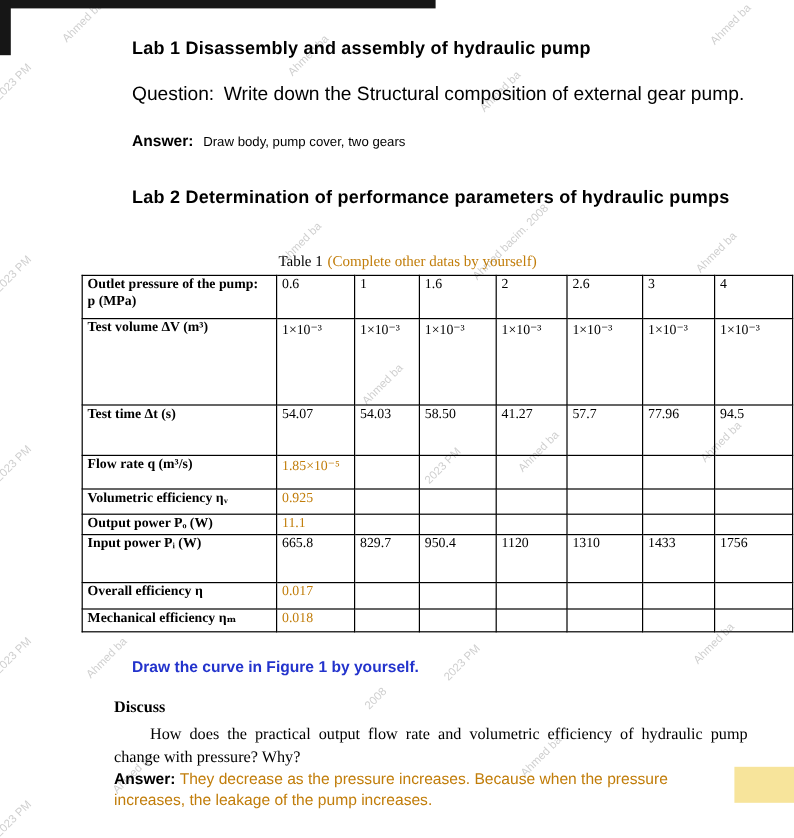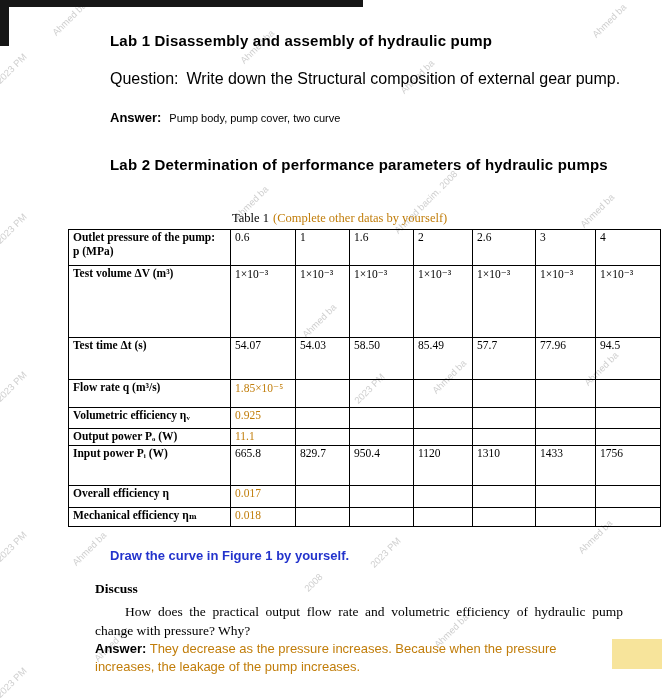--- a/index.html
+++ b/index.html
@@ -79,21 +79,21 @@
   <div class="topbar"></div>
   <div class="topnotch"></div>
 
   <div class="lab-title" id="lab1-title">Lab 1 Disassembly and assembly of hydraulic pump</div>
 
   <div class="qline">
     <span class="lbl-sp">Question:</span><span>Write down the Structural composition of external gear pump.</span>
   </div>
 
   <div class="aline">
-    <span class="a-label">Answer:</span><span class="a-text">Pump body, pump cover, two curve</span>
+    <span class="a-label">Answer:</span><span class="a-text">Draw body, pump cover, two gears</span>
   </div>
 
   <div class="lab-title" id="lab2-title">Lab 2 Determination of performance parameters of hydraulic pumps</div>
 
   <div class="tbl-caption">
     <span>Table 1</span><span class="cap-note">(Complete other datas by yourself)</span>
   </div>
 
   <table class="results">
     <colgroup id="cols">
@@ -126,21 +126,21 @@
           <td class="val">1×10⁻³</td>
           <td class="val">1×10⁻³</td>
           <td class="val">1×10⁻³</td>
           <td class="val">1×10⁻³</td>
         </tr>
         <tr style="height: 42px;">
           <td class="lbl">Test time Δt (s)</td>
           <td class="val">54.07</td>
           <td class="val">54.03</td>
           <td class="val">58.50</td>
-          <td class="val">85.49</td>
+          <td class="val">41.27</td>
           <td class="val">57.7</td>
           <td class="val">77.96</td>
           <td class="val">94.5</td>
         </tr>
         <tr style="height: 28px;">
           <td class="lbl">Flow rate q (m³/s)</td>
           <td class="val orange">1.85×10⁻⁵</td>
           <td class="val orange"></td>
           <td class="val orange"></td>
           <td class="val orange"></td>

